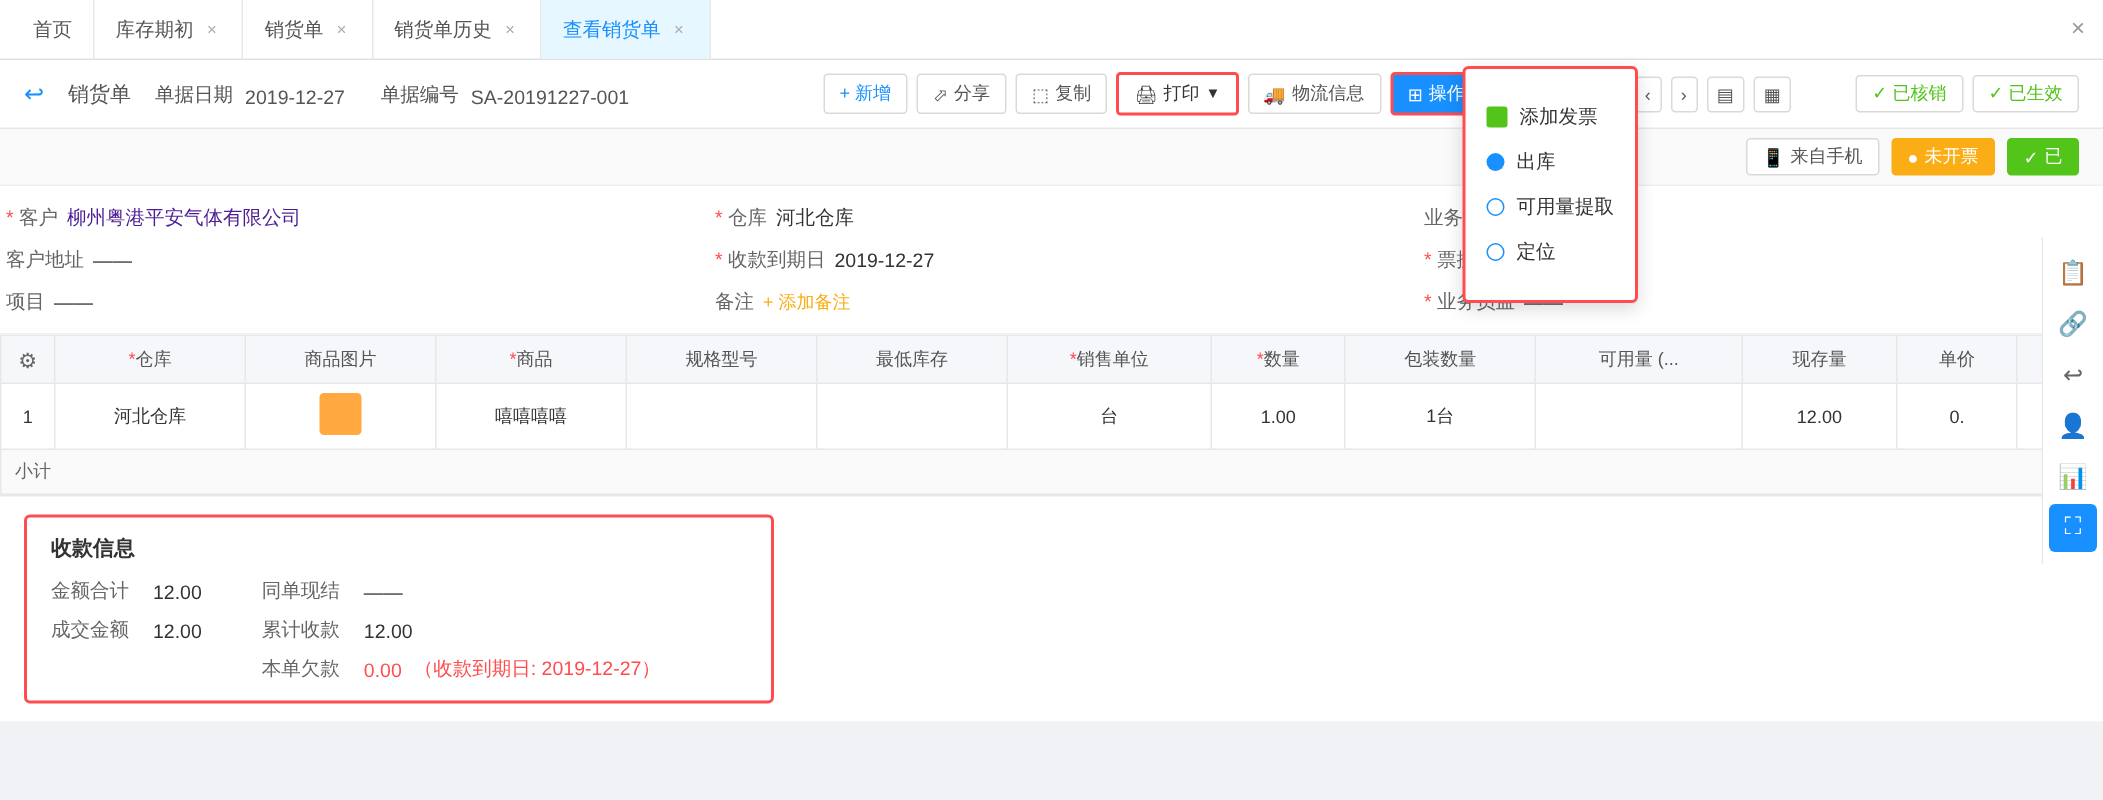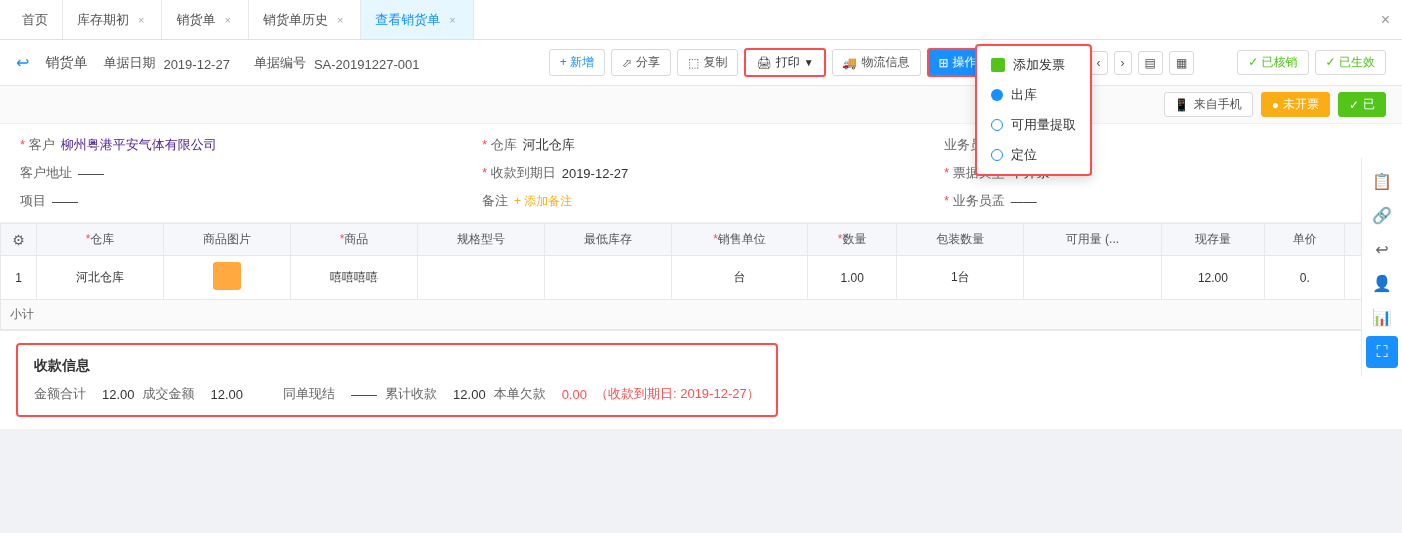--- a/index.html
+++ b/index.html
@@ -76,21 +76,21 @@
     .btn-sub {
       display: flex; align-items: center; gap: 4px; padding: 3px 10px;
       border: 1px solid #d9d9d9; border-radius: 3px; cursor: pointer;
       background: #fff; font-size: 12px; color: #555;
     }
     .btn-yellow { background: #faad14; color: #fff; border-color: #faad14; }
     .btn-green { background: #52c41a; color: #fff; border-color: #52c41a; }
 
     
     .form-fields {
-      padding: 12px 20px;
+      padding: 12px 4px;
       display: grid; grid-template-columns: 1fr 1fr 1fr;
       gap: 10px 24px; border-bottom: 1px solid #f0f0f0;
     }
     .field-row { display: flex; align-items: center; gap: 6px; }
     .field-label { color: #666; white-space: nowrap; font-size: 13px; }
     .field-label.required::before { content: "* "; color: #ff4d4f; }
     .field-value { color: #333; font-size: 13px; }
     .field-value.link { color: #4c1d95; cursor: pointer; }
     .field-add { color: #faad14; cursor: pointer; font-size: 12px; display: flex; align-items: center; gap: 2px; }
 
@@ -114,35 +114,35 @@
     
     .bottom-info {
       display: flex; padding: 12px 16px; gap: 24px;
     }
     .receipt-info {
       border: 2px solid #ff4d4f; border-radius: 4px; padding: 12px 16px;
       min-width: 500px;
     }
     .receipt-title { font-weight: bold; font-size: 14px; margin-bottom: 10px; }
     .receipt-rows { display: flex; gap: 40px; }
-    .receipt-col { display: flex; flex-direction: row; gap: 8px; }
+    .receipt-col { display: flex; flex-direction: column; gap: 8px; }
     .receipt-row { display: flex; align-items: center; gap: 8px; font-size: 13px; }
     .receipt-row-label { color: #666; width: 60px; }
     .receipt-row-value { color: #333; }
     .receipt-row-value.red { color: #ff4d4f; }
     .receipt-row-value.date-red { color: #ff4d4f; }
 
     
     .dropdown-menu {
       position: absolute;
       top: 44px; right: 310px;
       background: #fff; border: 2px solid #ff4d4f; border-radius: 4px;
       box-shadow: 0 4px 12px rgba(0,0,0,0.15);
       z-index: 100; min-width: 110px;
-      padding: 4px 0;
+      padding: 17px 0;
     }
     .dropdown-item {
       display: flex; align-items: center; gap: 8px;
       padding: 6px 14px; cursor: pointer; font-size: 13px; color: #333;
     }
     .dropdown-icon-square { width: 14px; height: 14px; background: #52c41a; border-radius: 2px; display: inline-block; }
     .dropdown-icon-circle { width: 12px; height: 12px; border-radius: 50%; background: #1890ff; display: inline-block; }
     .dropdown-icon-circle-empty { width: 12px; height: 12px; border-radius: 50%; border: 1.5px solid #1890ff; display: inline-block; }
 
     

